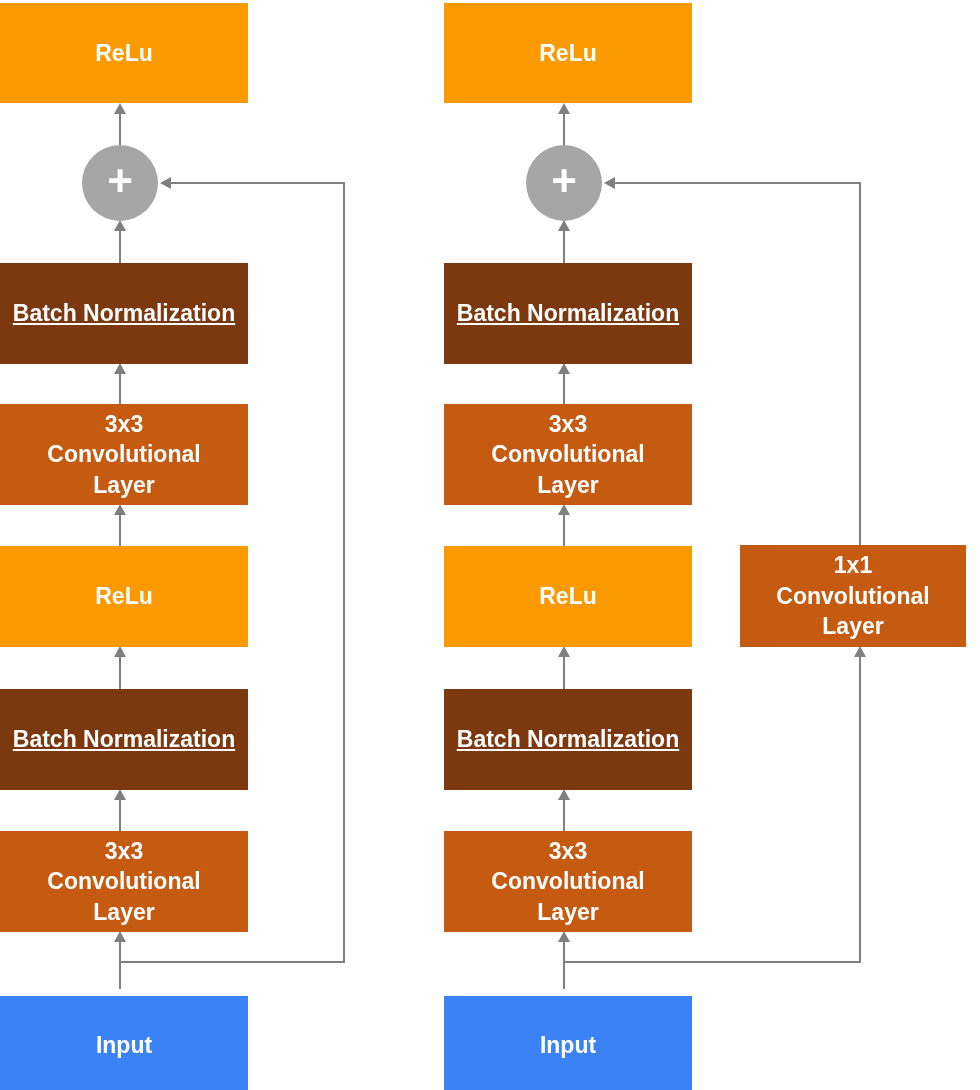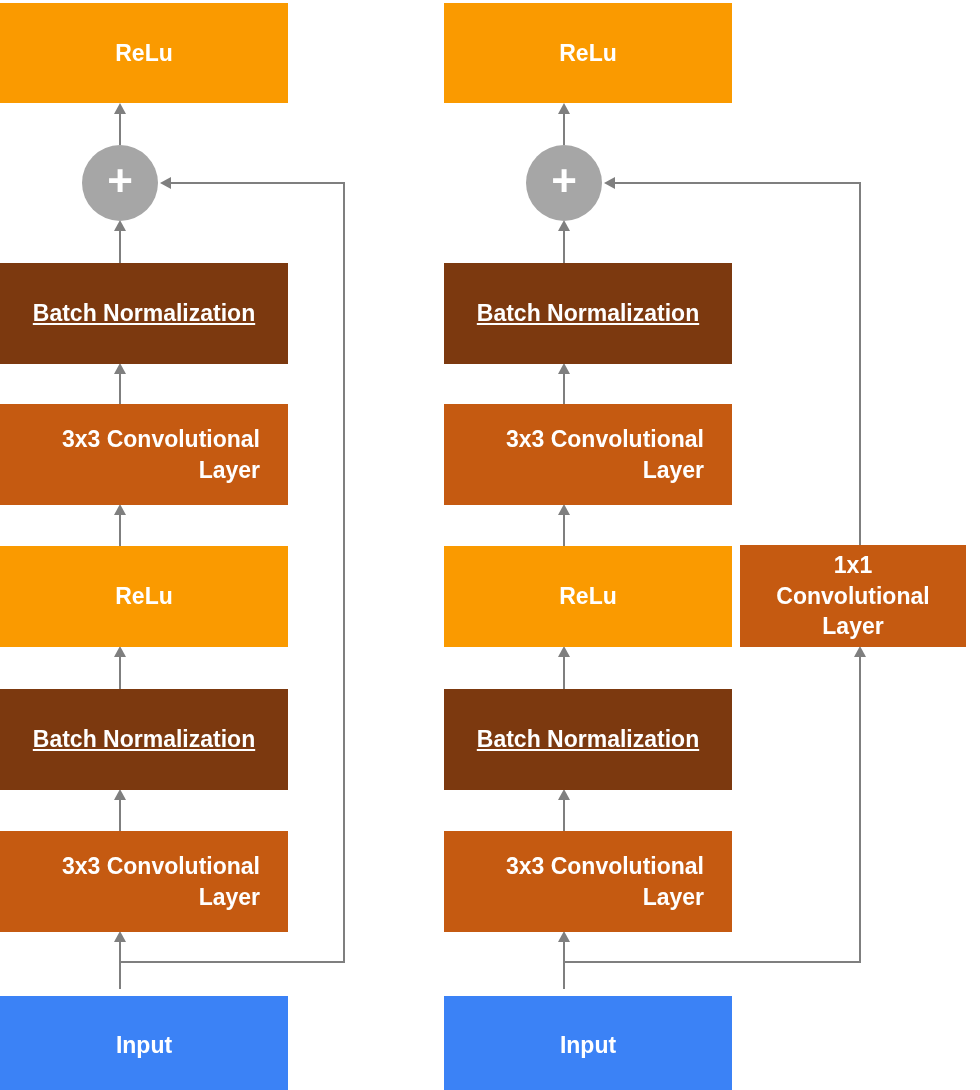--- a/index.html
+++ b/index.html
@@ -27,25 +27,25 @@
     display: flex;
     align-items: center;
     justify-content: center;
     text-align: center;
     color: #ffffff;
     font-size: 23px;
     font-weight: bold;
     line-height: 1.32;
     box-sizing: border-box;
   }
-  .w-col { width: 288px; }
+  .w-col { width: 248px; }
   .col-left  { left: 0px; }
   .col-right { left: 444px; }
   .relu      { background: #FA9A00; }
-  .conv      { background: #C55A11; padding: 0 28px; text-align: right; }
+  .conv      { background: #C55A11; padding: 0 28px; }
   .batchnorm { background: #7C390F; text-decoration: underline; }
   .inputbox  { background: #3b82f6; margin-top: 7px; }
   .shortcut-conv {
     background: #C55A11;
     left: 740px;
     top: 545px;
     width: 226px;
     height: 102px;
     padding: 0 20px;
   }

